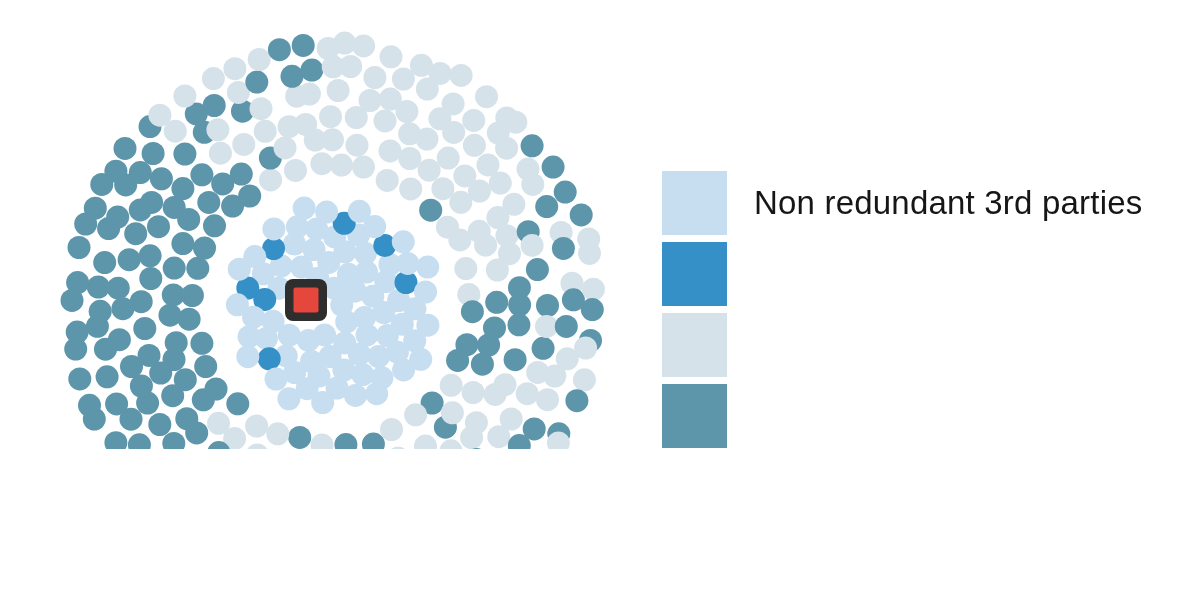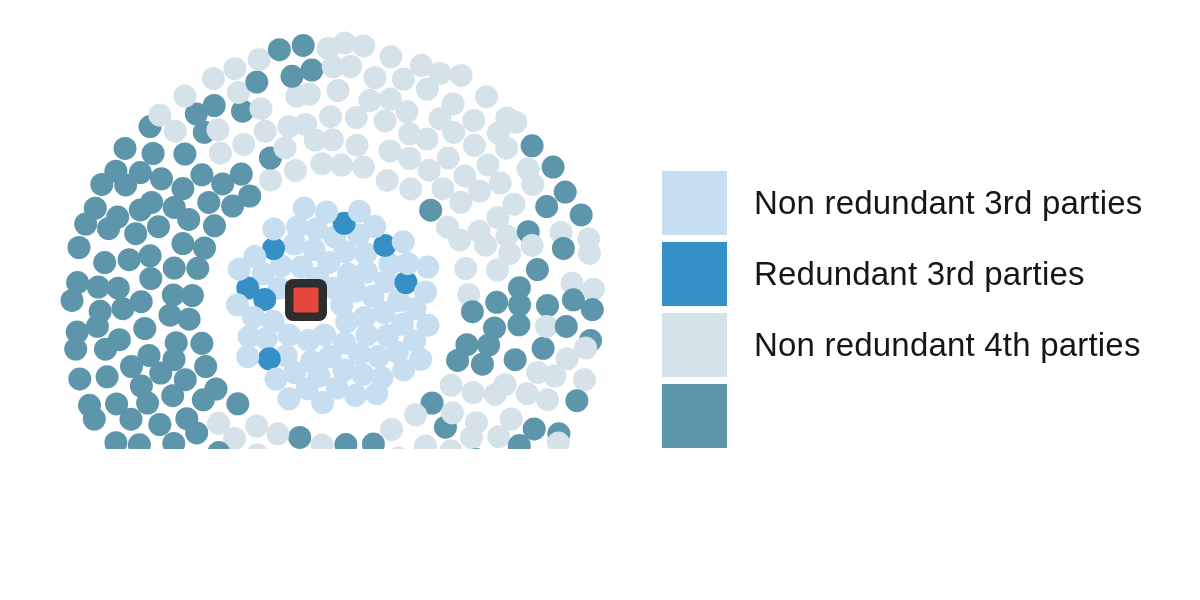--- a/index.html
+++ b/index.html
@@ -444,24 +444,22 @@
       </g>
     </svg>
 
   <div class="legend">
     <div class="legend-row">
       <div class="legend-swatch" style="background: rgb(199, 221, 240);"></div>
       <div class="legend-label">Non redundant 3rd parties</div>
     </div>
     <div class="legend-row">
       <div class="legend-swatch" style="background: rgb(52, 144, 199);"></div>
-      <div class="legend-label">Redundant 3rd parties</div>
     </div>
     <div class="legend-row">
       <div class="legend-swatch" style="background: rgb(214, 226, 234);"></div>
-      <div class="legend-label">Non redundant 4th parties</div>
     </div>
     <div class="legend-row">
       <div class="legend-swatch" style="background: rgb(93, 149, 170);"></div>
     </div>
   </div>
 
 </div>
 
 </body></html>

